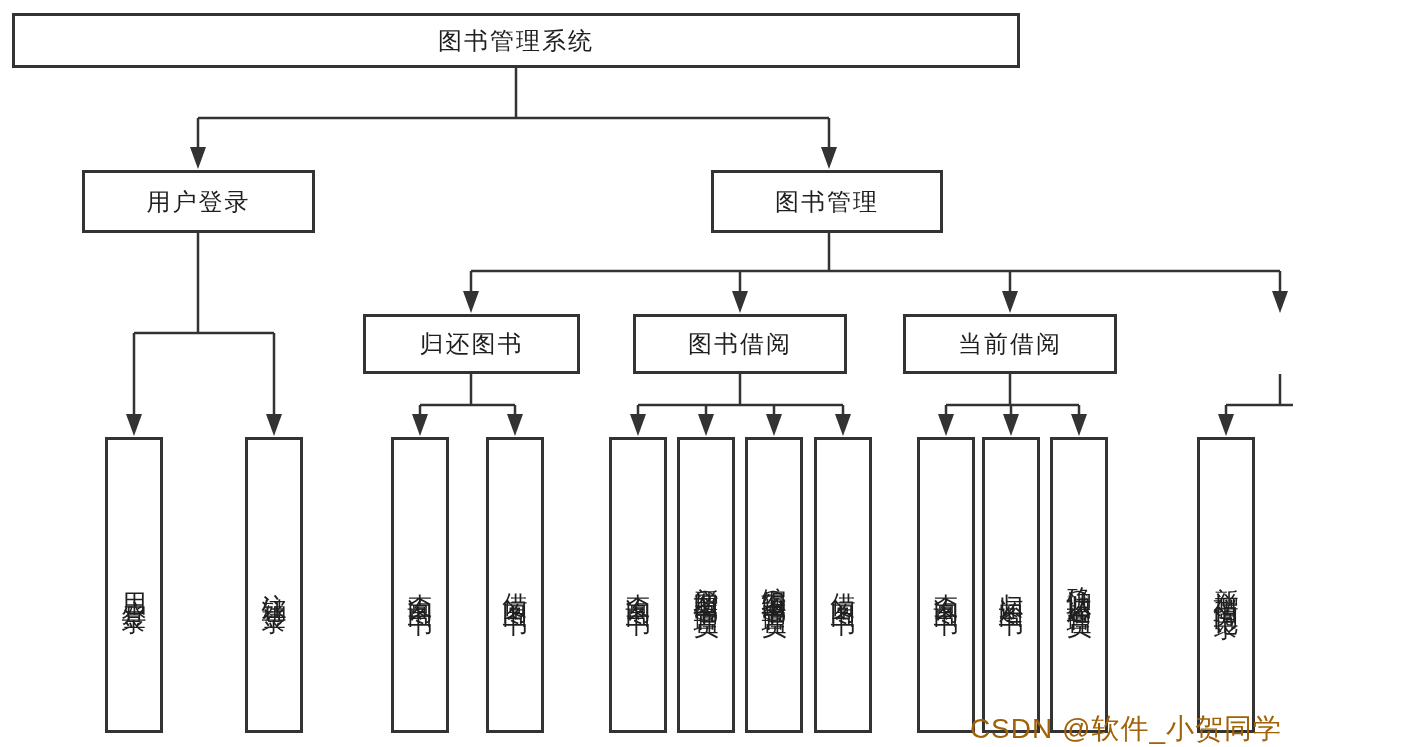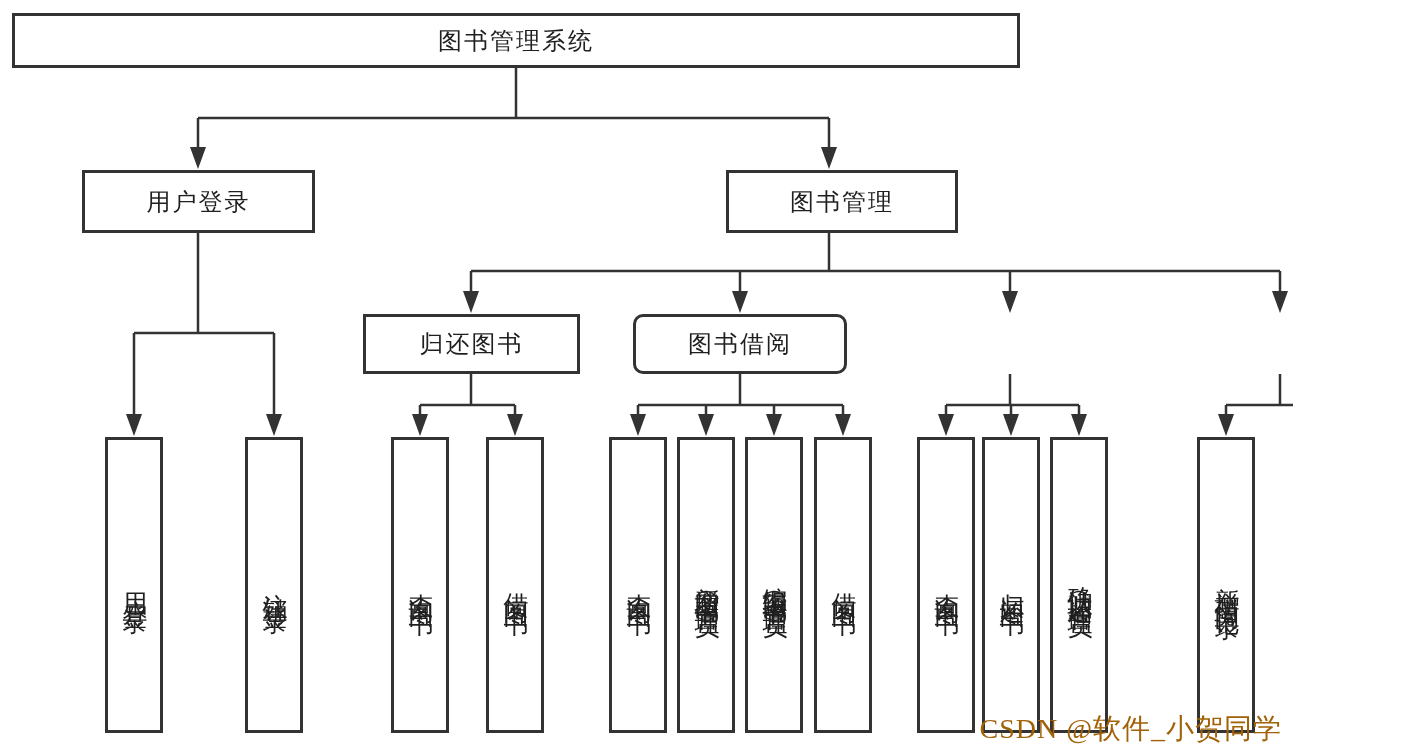--- a/index.html
+++ b/index.html
@@ -1,18 +1,18 @@
 <!DOCTYPE html>
 <html><head>
 <meta charset="utf-8">
 <style>
   html,body{margin:0;padding:0;background:#fff;}
   .stage{
     position:relative;width:1293px;height:747px;background:#fff;overflow:hidden;
-    font-family:Liberation Serif, serif;color:#1f1f1f;
+    font-family:Liberation Sans, sans-serif;color:#1f1f1f;
   }
   .connectors{position:absolute;left:0;top:0;width:1405px;height:747px;}
   .hbox{
     position:absolute;box-sizing:border-box;border:3px solid #333;background:#fff;
     display:flex;align-items:center;justify-content:center;
     font-size:24px;letter-spacing:2px;white-space:nowrap;
   }
   .vbox{
     position:absolute;box-sizing:border-box;border:3px solid #333;background:#fff;
     top:437px;width:58px;height:296px;
@@ -63,29 +63,32 @@
       <polygon points="1334,414 1350,414 1342,436" fill="#333"></polygon>
     </svg>
 
   <div class="hbox" style="left:12px;top:13px;width:1008px;height:55px;">
     <span>图书管理系统</span>
   </div>
 
   <div class="hbox" style="left:82px;top:170px;width:233px;height:63px;">
     <span>用户登录</span>
   </div>
-  <div class="hbox" style="left:726px;top:170px;width:232px;height:63px;">
+  <div class="hbox" style="left:711px;top:170px;width:232px;height:63px;">
     <span>图书管理</span>
   </div>
 
   <div class="hbox" style="left:363px;top:314px;width:217px;height:60px;">
     <span>归还图书</span>
   </div>
-  <div class="hbox" style="left:633px;top:314px;width:214px;height:60px;border-radius:10px;">
+  <div class="hbox" style="left:633px;top:314px;width:214px;height:60px;">
     <span>图书借阅</span>
+  </div>
+  <div class="hbox" style="left:903px;top:314px;width:214px;height:60px;">
+    <span>当前借阅</span>
   </div>
 
   <div class="vbox" style="left:105px;">
     <span>用户登录</span>
   </div>
   <div class="vbox" style="left:245px;">
     <span>注销登录</span>
   </div>
 
   <div class="vbox" style="left:391px;">

